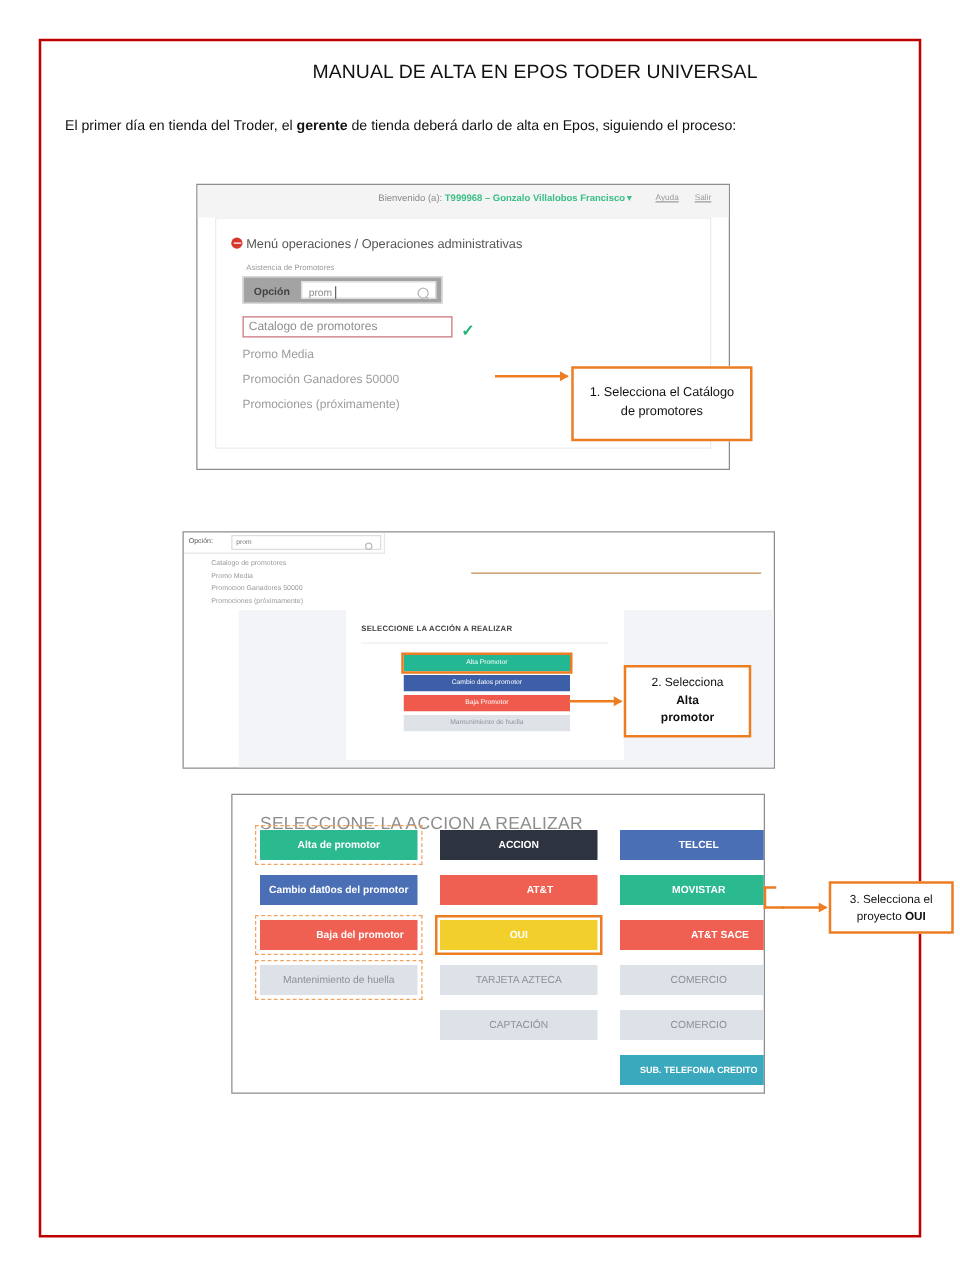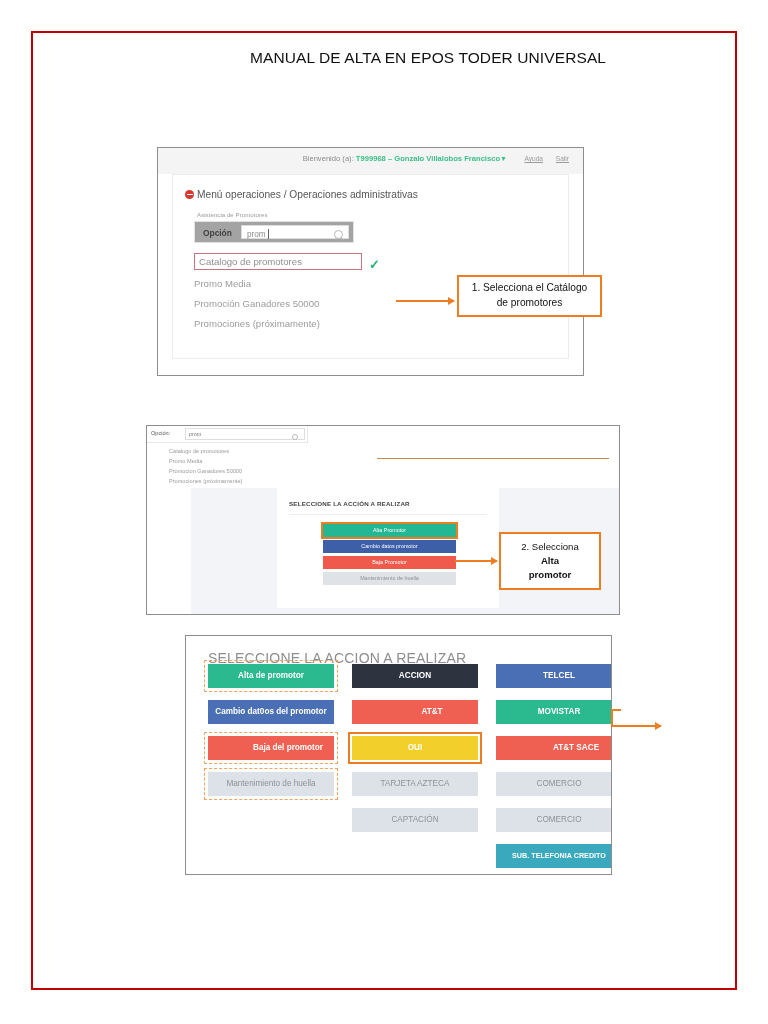--- a/index.html
+++ b/index.html
@@ -222,21 +222,21 @@
 
   
   .callout{
     position:absolute; background:#fff;
     border:2px solid #ed7d23; box-sizing:border-box;
     display:flex; flex-direction:column;
     align-items:center; justify-content:center;
     text-align:center; color:#111;
   }
   .callout div{ line-height:1.45; }
-  #co1{ left:424px; top:242px; width:145px; height:42px; font-size:10.2px; }
+  #co1{ left:424px; top:260px; width:145px; height:60px; font-size:10.2px; }
   #co2{ left:466px; top:499px; width:102px; height:58px; font-size:9.6px; }
   #co3{ left:630px; top:672px; width:100px; height:42px; font-size:9.4px; }
   .callout b{ font-weight:bold; }
 
   
   .arrow{ position:absolute; height:2px; background:#ed7d23; }
   .arrow:after{
     content:""; position:absolute; right:-1px; top:-3px;
     border-left:7px solid #ed7d23;
     border-top:4px solid transparent;
@@ -251,20 +251,21 @@
   #el-h1{ left:578px; top:676px; width:10px; height:2px; }
   #el-h2{ left:578px; top:692px; width:16px; height:2px; }
 </style>
 </head>
 <body>
 
 <div class="page">
 
   <div class="doc-title">MANUAL DE ALTA EN EPOS TODER UNIVERSAL</div>
 
+  <div class="para p1"><span>El primer día en tienda del Troder, el </span><b>gerente</b><span> de tienda deberá darlo de alta en Epos, siguiendo el proceso:</span></div>
 
 
   <div class="shot" id="shot1">
     <div class="topbar"></div>
     <div class="welcome"><span>Bienvenido (a): </span><span class="user">T999968 – Gonzalo Villalobos Francisco</span><span class="caret">▼</span></div>
     <div class="helplink a">Ayuda</div>
     <div class="helplink b">Salir</div>
 
     <div class="card">
       <div class="breadcrumb"><span class="redicon"></span><span>Menú operaciones / Operaciones administrativas</span></div>
@@ -367,14 +368,18 @@
       </div>
 
       <div class="hl-oui"></div>
     </div>
   </div>
 
   <div class="elbow" id="el-h1"></div>
   <div class="elbow" id="el-v"></div>
   <div class="elbow" id="el-h2"></div>
   <div class="arrow" id="ar3"></div>
+  <div class="callout" id="co3">
+    <div>3. Selecciona el</div>
+    <div><span>proyecto </span><b>OUI</b></div>
+  </div>
 
 </div>
 
 </body></html>

